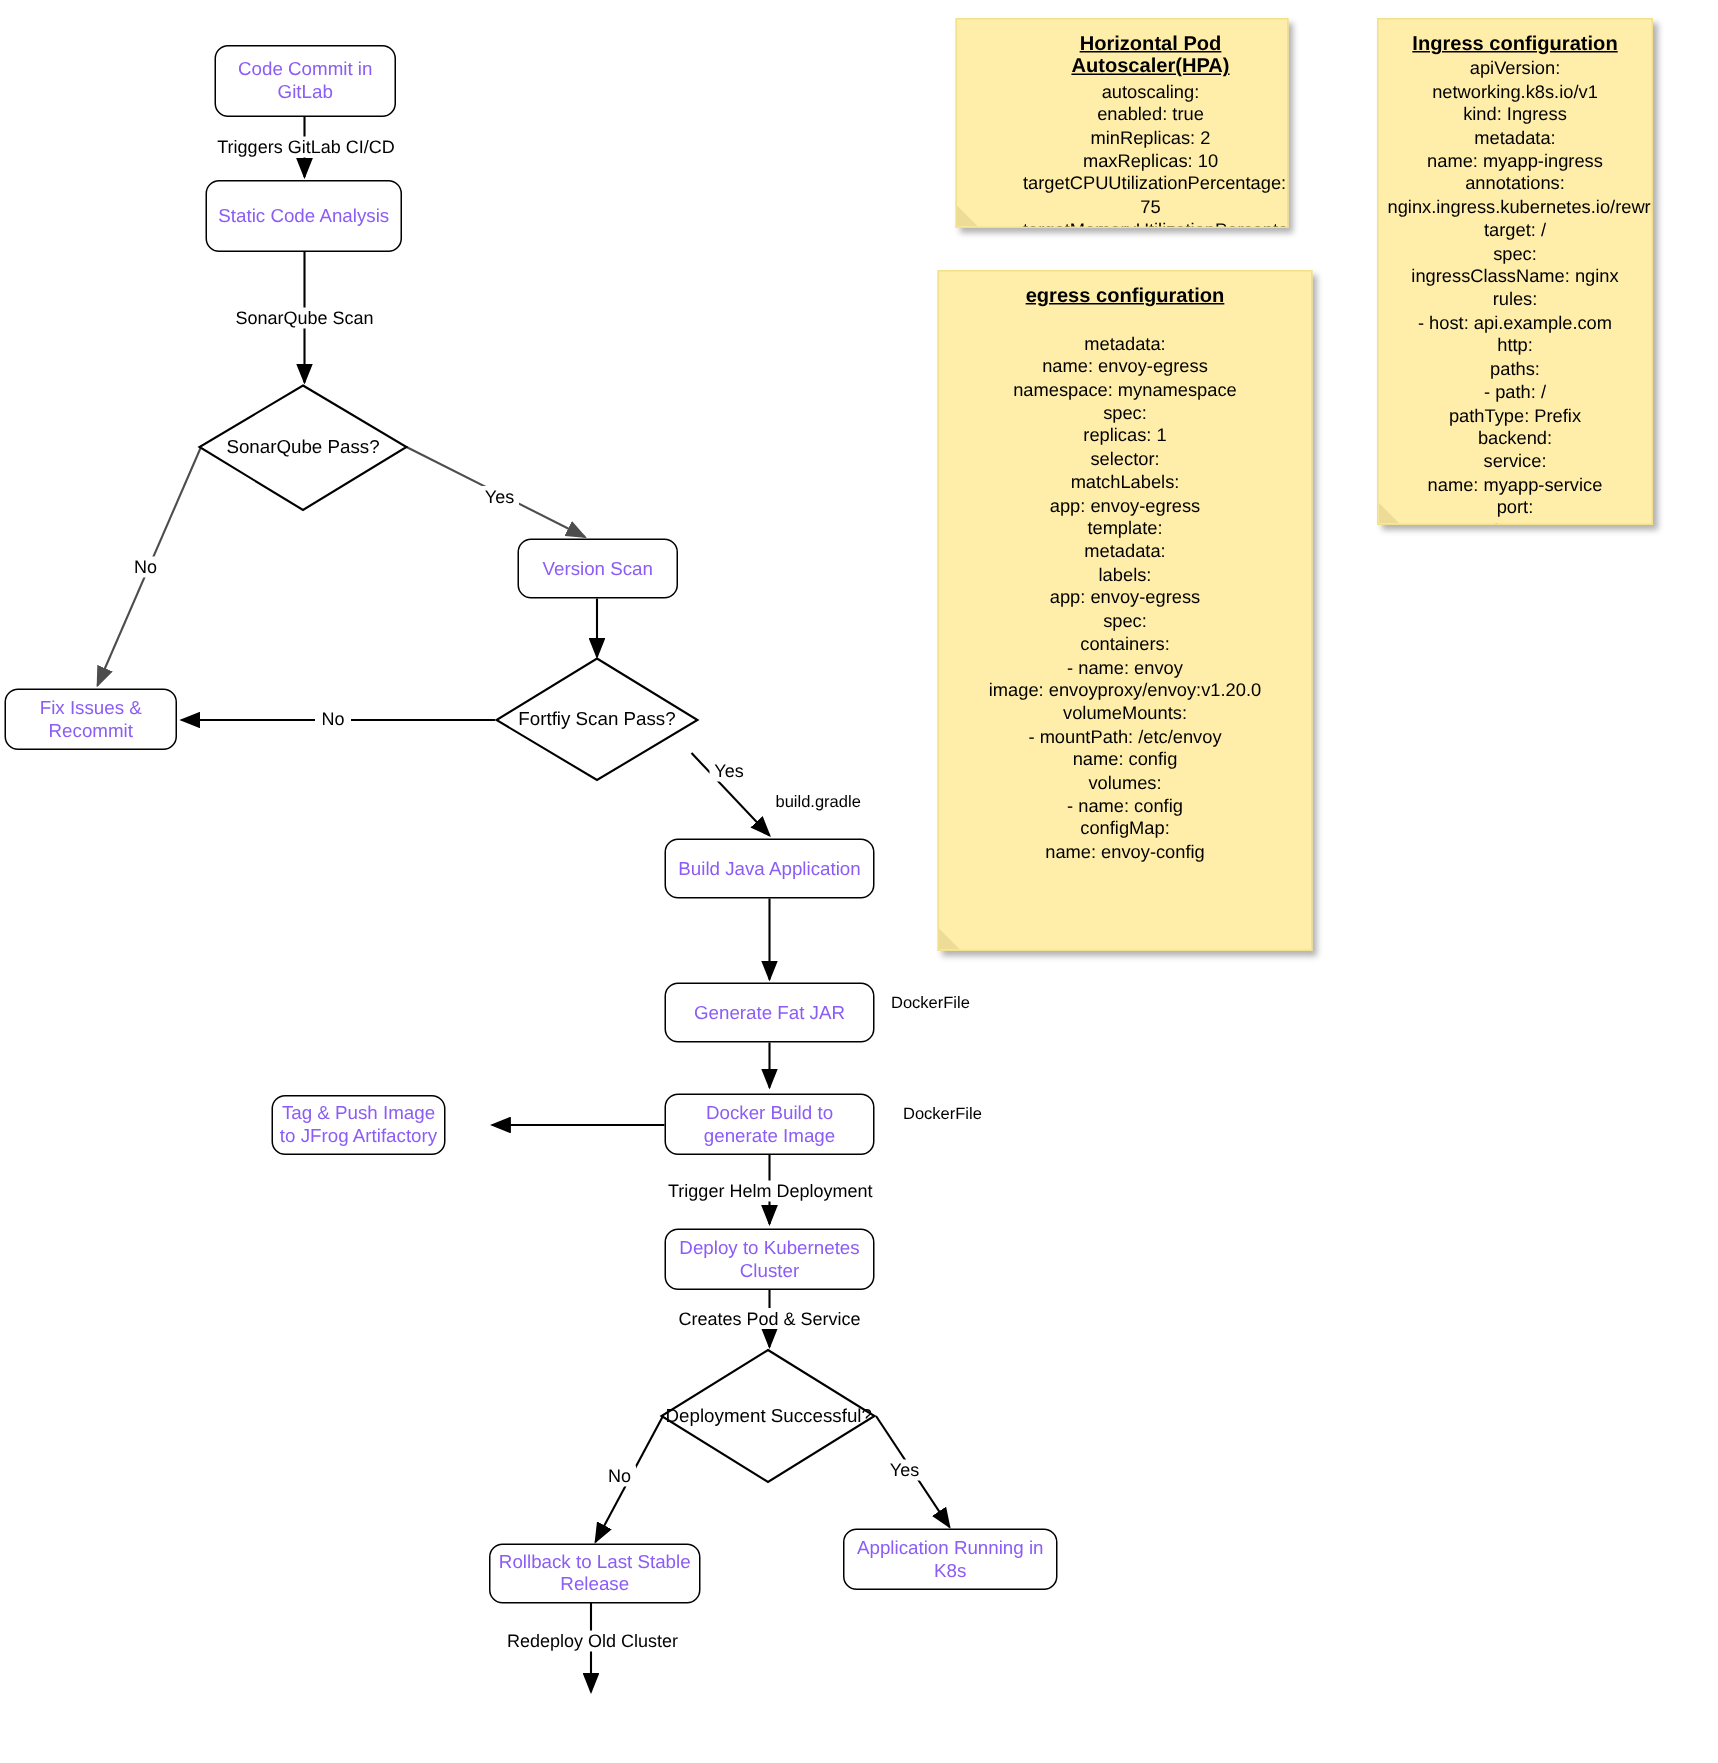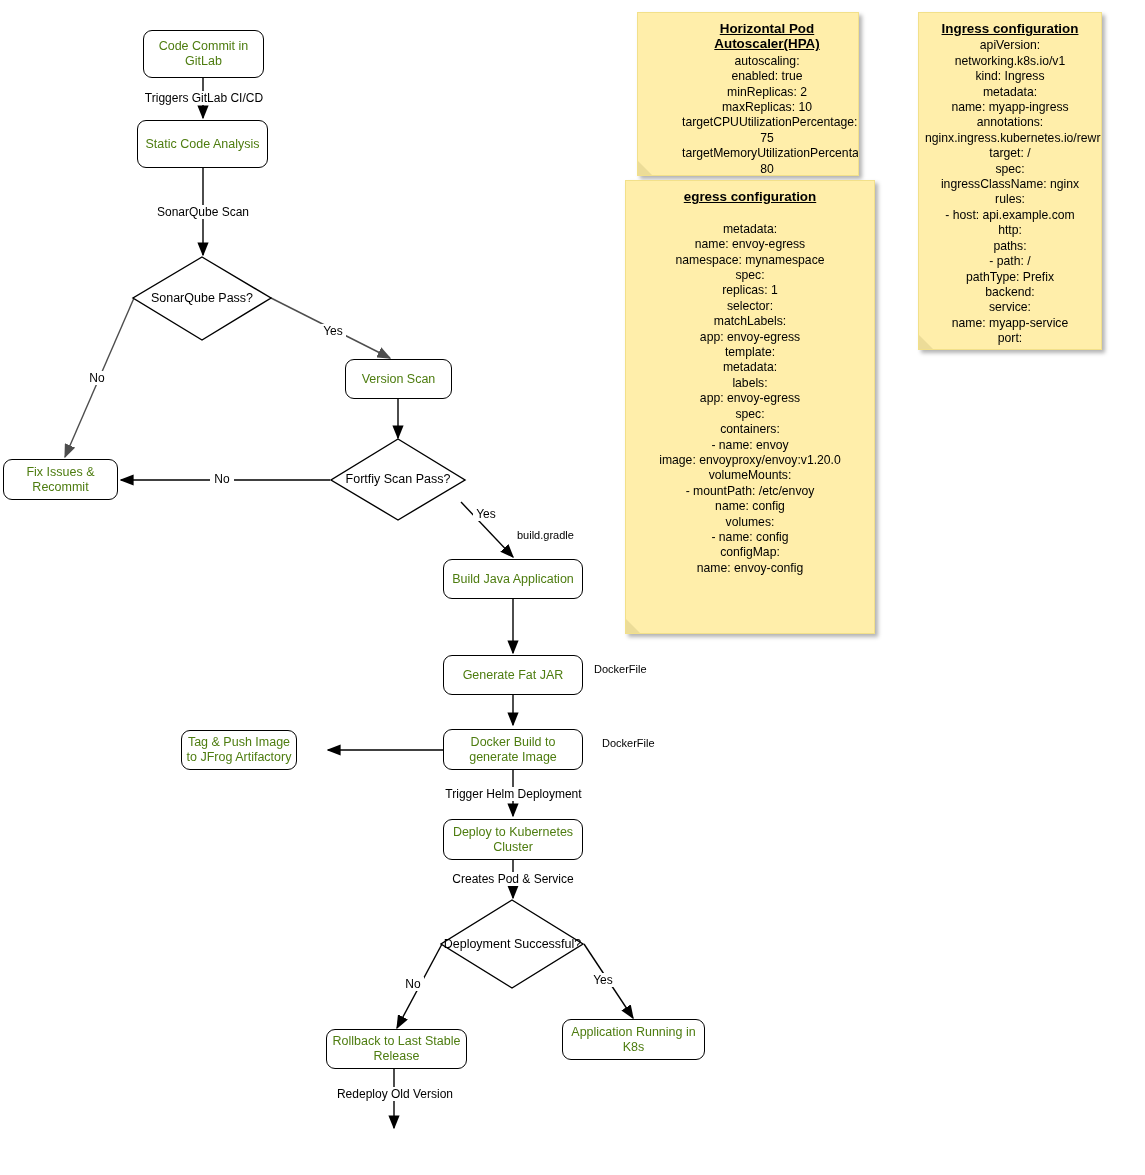--- a/index.html
+++ b/index.html
@@ -30,21 +30,21 @@
   .node {
     position: absolute;
     box-sizing: border-box;
     display: flex;
     align-items: center;
     justify-content: center;
     text-align: center;
     border: 1.4px solid #000000;
     border-radius: 9px;
     background: #ffffff;
-    color: #4d7c0f;
+    color: #8b5cf6;
     font-size: 12.5px;
     line-height: 15px;
     padding: 2px 4px;
   }
   .diamond-wrap {
     position: absolute;
     display: flex;
     align-items: center;
     justify-content: center;
     text-align: center;
@@ -226,29 +226,29 @@
   <div class="edge-label" style="left:473px; top:507px; width:26px;">Yes</div>
 
   <div class="edge-label" style="left:443px; top:787px; width:141px;">Trigger Helm Deployment</div>
 
   <div class="edge-label" style="left:447px; top:872px; width:132px;">Creates Pod &amp; Service</div>
 
   <div class="edge-label" style="left:402px; top:977px; width:22px;">No</div>
 
   <div class="edge-label" style="left:590px; top:973px; width:26px;">Yes</div>
 
-  <div class="edge-label" style="left:332px; top:1087px; width:126px;">Redeploy Old Version</div>
+  <div class="edge-label" style="left:332px; top:1087px; width:126px;">Redeploy Old Cluster</div>
 
   <div class="free-label" style="left:517px; top:526px;">build.gradle</div>
 
   <div class="free-label" style="left:594px; top:660px;">DockerFile</div>
 
   <div class="free-label" style="left:602px; top:734px;">DockerFile</div>
 
-  <div class="note" style="left:637px; top:12px; width:222px; height:164px;padding-left:44px;">
+  <div class="note" style="left:637px; top:12px; width:222px; height:140px;padding-left:44px;">
     <div>
       <span class="note-title">Horizontal Pod Autoscaler(HPA)</span>
       <span class="note-body">autoscaling:
 enabled: true
 minReplicas: 2
 maxReplicas: 10
 targetCPUUtilizationPercentage: 75
 targetMemoryUtilizationPercentage: 80</span>
     </div>
     <span class="fold"></span>

